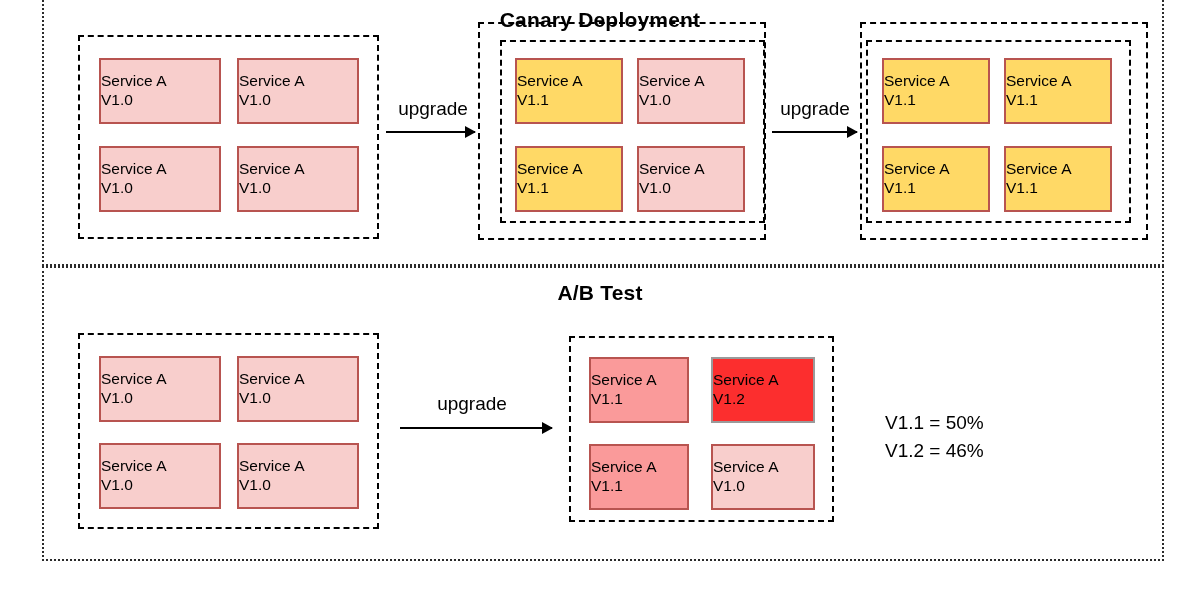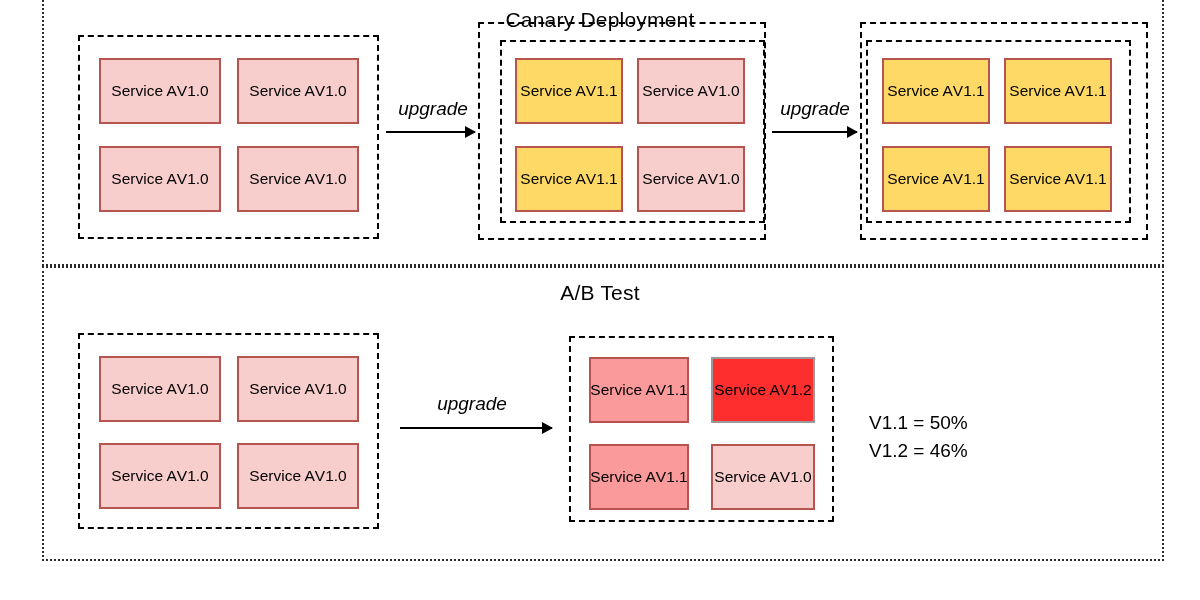--- a/index.html
+++ b/index.html
@@ -20,21 +20,21 @@
     background:#ffffff;
   }
   #panel-canary{left:42px;top:-36px;width:1122px;height:302px;}
   #panel-ab{left:42px;top:266px;width:1122px;height:295px;}
 
   .panel-title{
     position:absolute;
     left:0;right:0;
     text-align:center;
     font-size:21px;
-    font-weight:normal;
+    font-weight:bold;
     letter-spacing:0.2px;
     color:#000;
   }
   #title-canary{top:8px;}
   #title-ab{top:281px;}
 
   
   .group{
     position:absolute;
     border:2px dashed #000;
@@ -42,21 +42,22 @@
     background:transparent;
   }
 
   
   .node{
     position:absolute;
     box-sizing:border-box;
     border:2px solid #b85450;
     background:#f8cecc;
     display:flex;
-    align-items:center;
+    flex-direction:column;
+    align-items:flex-start;
     justify-content:center;
     line-height:1.22;
     font-size:15.5px;
     color:#000;
   }
   .node .l1,.node .l2{display:block;white-space:nowrap;}
   .node.pink{background:#f8cecc;border-color:#b85450;}
   .node.yellow{background:#ffd966;border-color:#b85450;}
   .node.salmon{background:#fa9a9a;border-color:#b85450;}
   .node.red{background:#fc2e2e;border-color:#9a9a9a;}
@@ -72,29 +73,29 @@
     border-top:6px solid transparent;
     border-bottom:6px solid transparent;
     border-left:11px solid #000;
   }
   .arrow-label{
     position:absolute;
     font-size:19px;
     color:#000;
     white-space:nowrap;
     text-align:center;
-    font-style:italic;
   }
 
   .legend{
     position:absolute;
     font-size:19px;
     line-height:1.45;
     color:#000;
     white-space:nowrap;
+    margin-left:16px;
   }
   .legend div{display:block;}
 </style>
 </head>
 <body>
 
 <div id="canvas">
 
   <div class="outer-panel" id="panel-canary"></div>
   <div class="panel-title" id="title-canary">Canary Deployment</div>

